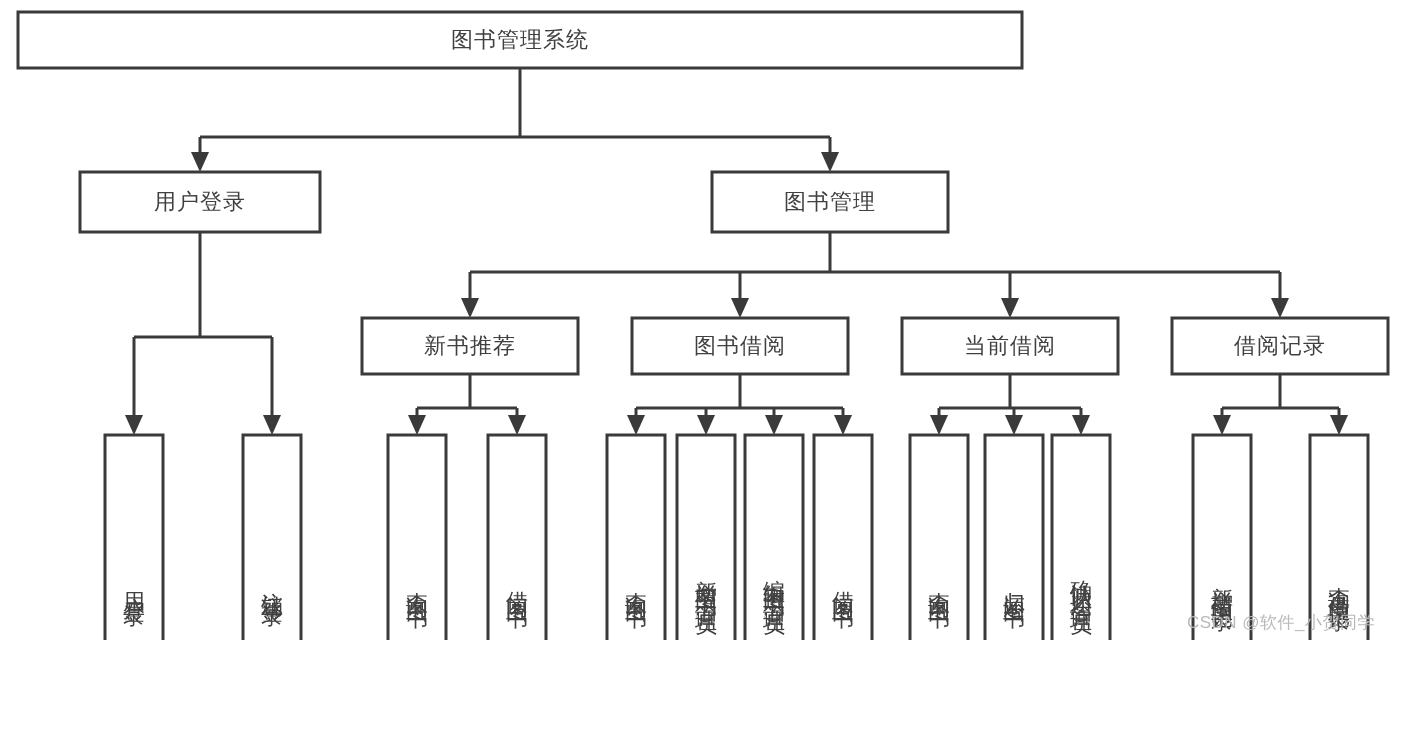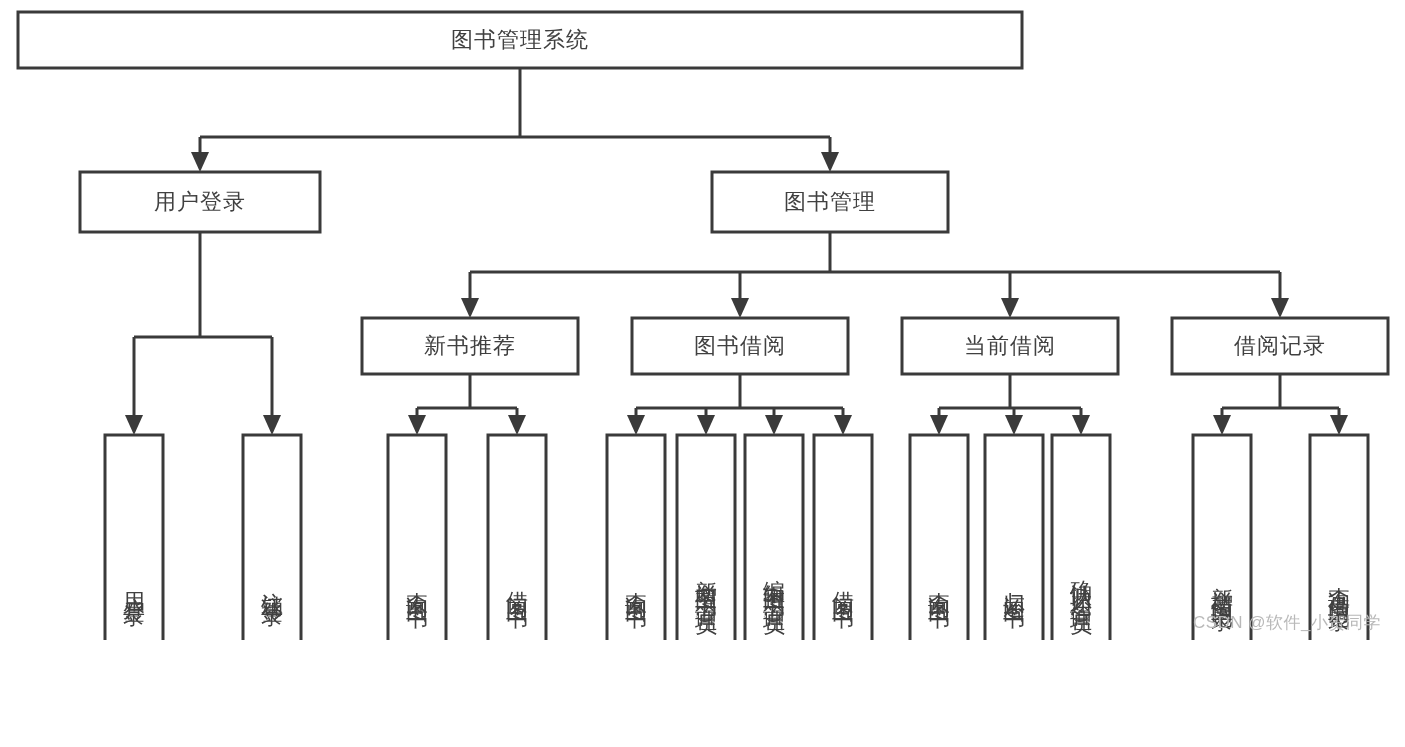--- a/index.html
+++ b/index.html
@@ -58,21 +58,21 @@
     line-height: 1;
     white-space: nowrap;
     display: flex;
     align-items: center;
     justify-content: center;
     pointer-events: none;
     user-select: none;
   }
   .watermark {
     position: absolute;
-    right: 24px;
+    right: 30px;
     bottom: 6px;
     font-family: "Liberation Sans", "DejaVu Sans", sans-serif;
     font-size: 17px;
     color: #b9b9b9;
     letter-spacing: 0.5px;
     white-space: nowrap;
   }
 </style>
 </head>
 <body>

